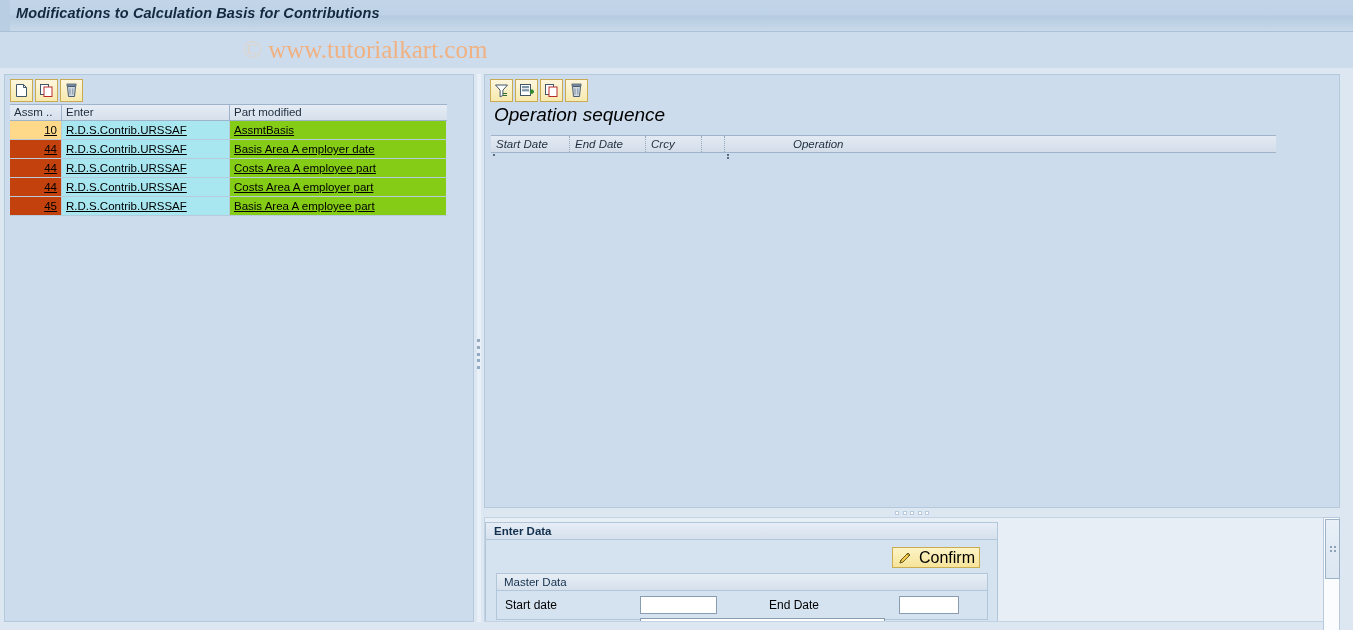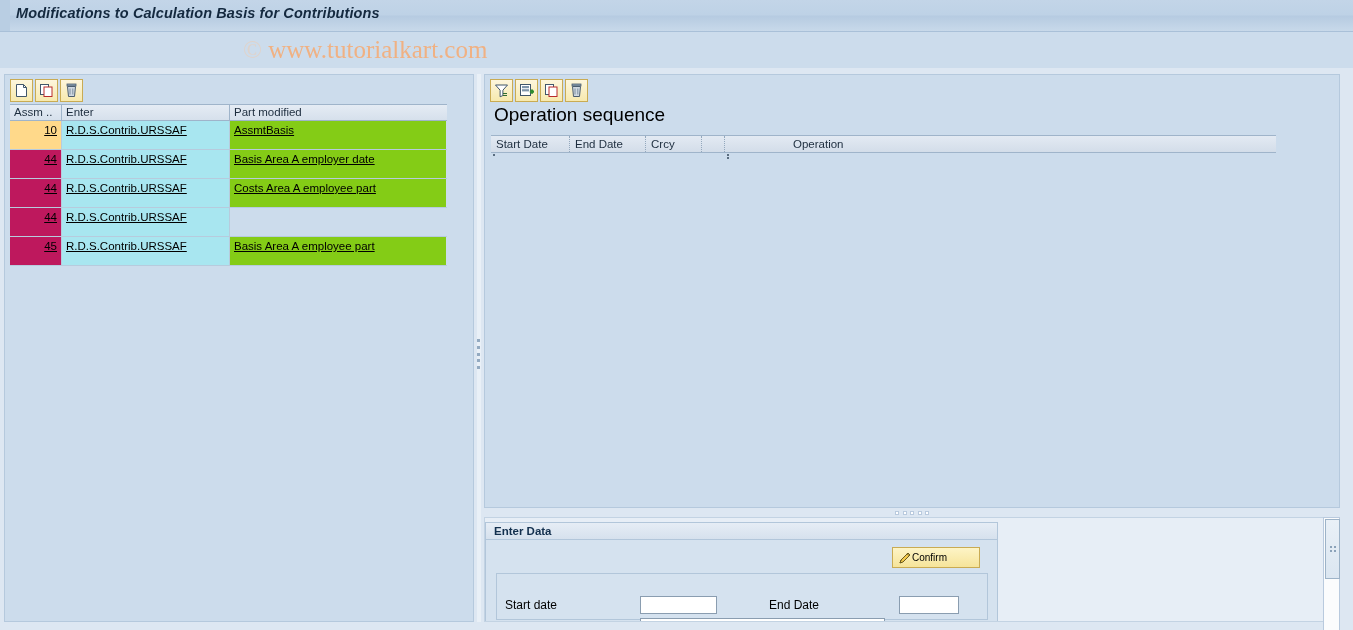--- a/index.html
+++ b/index.html
@@ -124,37 +124,37 @@
     border-right: 1px solid #9fb4ca;
     overflow: hidden;
     white-space: nowrap;
   }
   .c-assm { width: 52px; text-align: left; }
   .c-name { width: 168px; }
   .c-part { width: 216px; border-right: none !important; }
 
   .grid-left .row {
     display: flex;
-    height: 29px;
+    height: 19px;
     border-bottom: 1px solid #b7cbdd;
     box-sizing: border-box;
   }
   .grid-left .cell {
     font-size: 11.5px;
     line-height: 18px;
     box-sizing: border-box;
     border-right: 1px solid #b7cbdd;
     padding: 0 4px;
     overflow: hidden;
     white-space: nowrap;
   }
   .cell.assm {
     width: 52px;
     text-align: right;
-    background: #be185d;
+    background: #c2410c;
   }
   .cell.assm.sel { background: #ffd98a; }
   .cell.name {
     width: 168px;
     background: #a8e6f0;
   }
   .cell.part {
     width: 216px;
     background: #84cc16;
     border-right: none;
@@ -193,20 +193,21 @@
   }
 
   
   .right-top {
     position: absolute;
     left: 484px; top: 6px;
     width: 856px; height: 434px;
     background: #ccdcec;
     border: 1px solid #b5c9dd;
     box-sizing: border-box;
+    font-style: italic;
   }
   .right-top .panel-title {
     position: absolute;
     left: 9px; top: 29px;
     font-size: 19px;
     color: #000;
     white-space: nowrap;
   }
   .grid-right {
     position: absolute;
@@ -316,22 +317,22 @@
     background: linear-gradient(to bottom, #fdf4c6 0%, #f6e49a 100%);
     border: 1px solid #c9ab53;
     box-sizing: border-box;
     display: flex;
     align-items: center;
     cursor: pointer;
   }
   .confirm-btn .pencil { margin-left: 5px; display: block; }
   .confirm-btn .lbl {
     flex: 1;
-    text-align: left;
-    font-size: 10px;
+    text-align: right;
+    font-size: 16px;
     color: #000;
     padding-right: 4px;
   }
 
   
   .group-inner {
     position: absolute;
     left: 10px;
     width: 492px;
     background: #d5e2ef;
@@ -465,20 +466,21 @@
               <div class="cell part"><span class="lnk">Basis Area A employer date</span></div>
             </div>
             <div class="row">
               <div class="cell assm"><span class="lnk">44</span></div>
               <div class="cell name"><span class="lnk">R.D.S.Contrib.URSSAF</span></div>
               <div class="cell part"><span class="lnk">Costs Area A employee part</span></div>
             </div>
             <div class="row">
               <div class="cell assm"><span class="lnk">44</span></div>
               <div class="cell name"><span class="lnk">R.D.S.Contrib.URSSAF</span></div>
+              <div class="cell part"><span class="lnk">Costs Area A employer part</span></div>
             </div>
             <div class="row">
               <div class="cell assm"><span class="lnk">45</span></div>
               <div class="cell name"><span class="lnk">R.D.S.Contrib.URSSAF</span></div>
               <div class="cell part"><span class="lnk">Basis Area A employee part</span></div>
             </div>
           </div>
       </div>
     </div>
 
@@ -562,20 +564,21 @@
         <div class="confirm-btn">
           <svg class="pencil" width="14" height="14" viewBox="0 0 14 14">
             <path d="M2 12 l1-3 L10 2 l2 2 L5 11 z" fill="#f2c84b" stroke="#6a5a1e" stroke-width="1"></path>
             <path d="M2 12 l1-3" stroke="#6a5a1e" stroke-width="1"></path>
             <path d="M9.2 2.8 l2 2" stroke="#6a5a1e" stroke-width="1"></path>
           </svg>
           <span class="lbl">Confirm</span>
         </div>
 
         <div class="group-inner" id="grp-master">
+          <div class="group-hdr">Master Data</div>
 
           <div class="fld-label" style="left:8px; top:24px;">Start date</div>
           <input class="txt-input" style="left: 143px; top: 22px; width: 77px;" value="">
 
           <div class="fld-label" style="left:272px; top:24px;">End Date</div>
           <input class="txt-input" style="left: 402px; top: 22px; width: 60px;" value="">
 
           <div class="fld-label" style="left:8px; top:46px;">Operation ind.</div>
           <div class="combo" style="left:143px; top:44px; width:245px;">
             <span style="position:absolute;left:4px;top:2px;font-size:12px;"></span>

